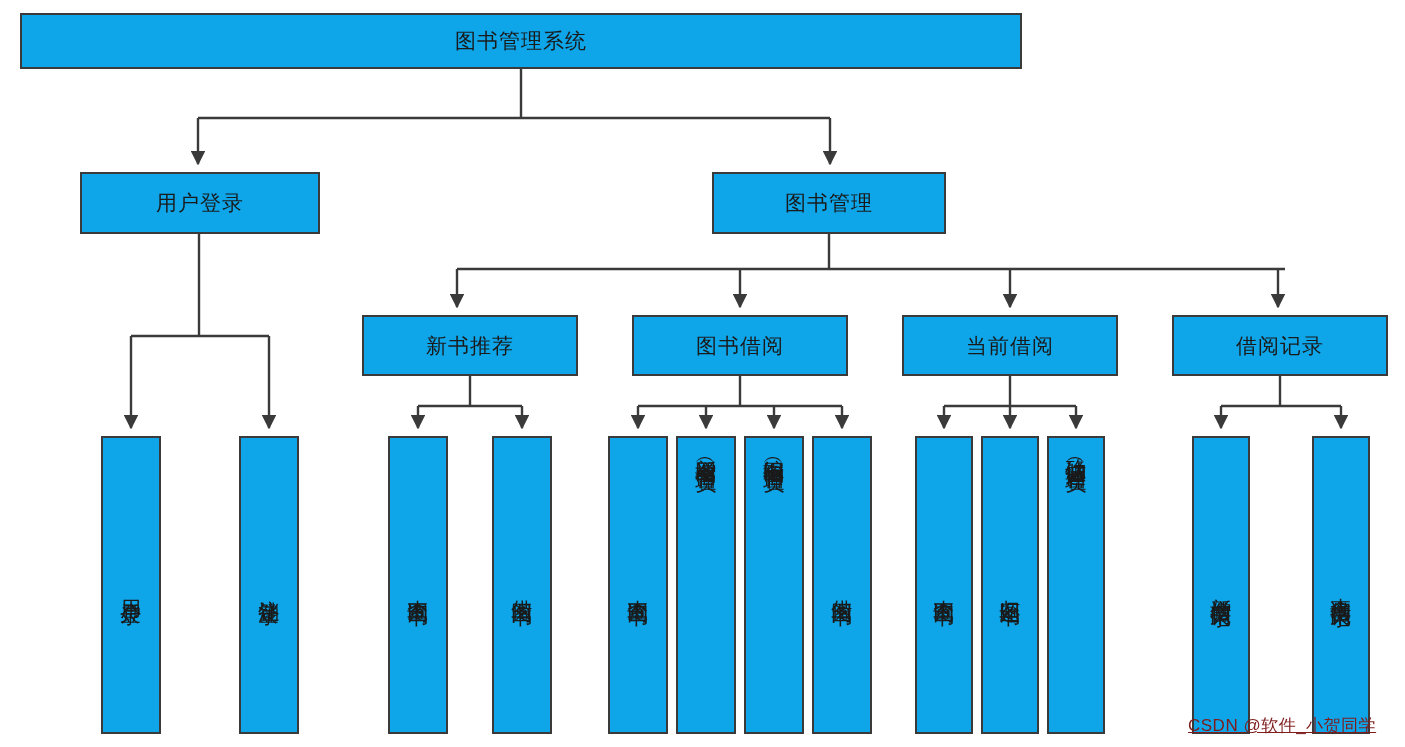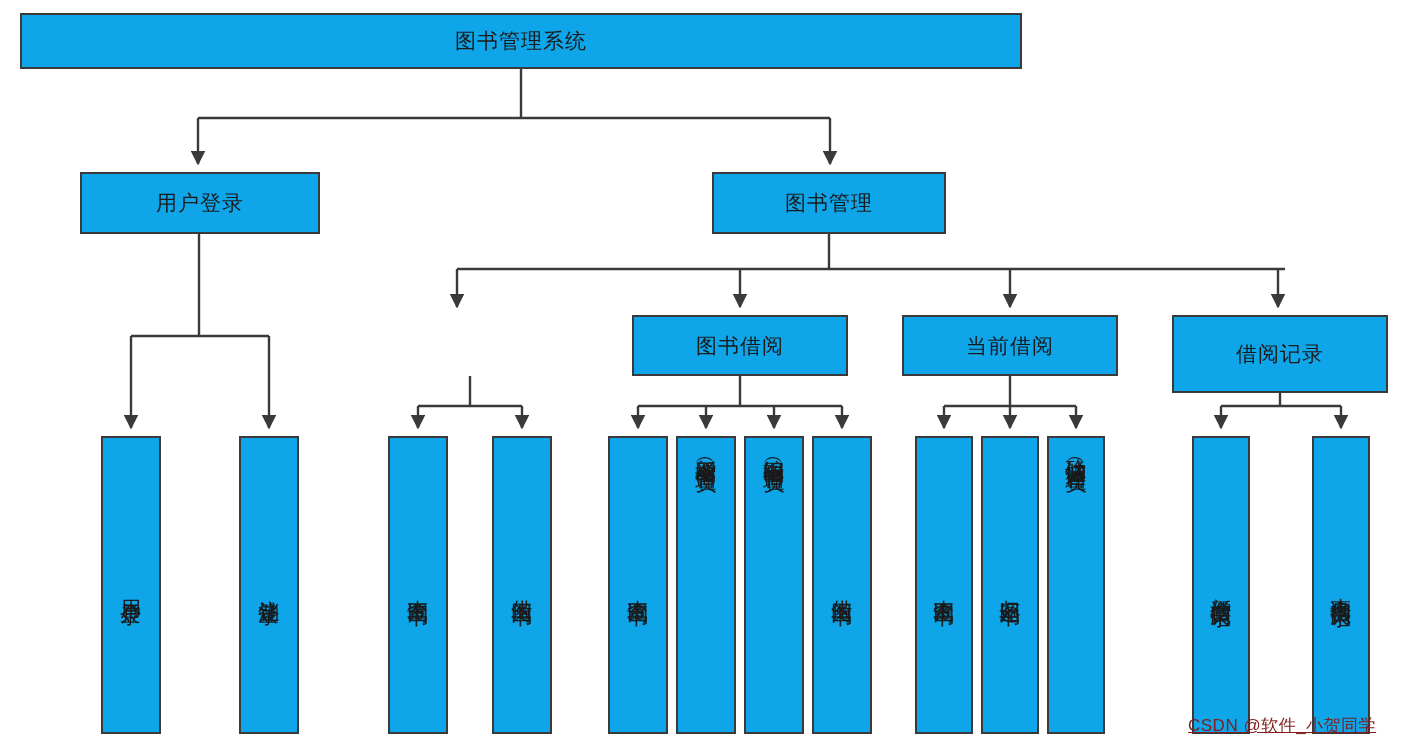--- a/index.html
+++ b/index.html
@@ -124,27 +124,30 @@
     <span>图书管理系统</span>
   </div>
 
   <div class="node h" style="left:80px; top:172px; width:240px; height:62px;">
     <span>用户登录</span>
   </div>
   <div class="node h" style="left:712px; top:172px; width:234px; height:62px;text-align:right;">
     <span>图书管理</span>
   </div>
 
+  <div class="node h" style="left:362px; top:315px; width:216px; height:61px;">
+    <span>新书推荐</span>
+  </div>
   <div class="node h" style="left:632px; top:315px; width:216px; height:61px;">
     <span>图书借阅</span>
   </div>
   <div class="node h" style="left:902px; top:315px; width:216px; height:61px;">
     <span>当前借阅</span>
   </div>
-  <div class="node h" style="left:1172px; top:315px; width:216px; height:78px;">
+  <div class="node h" style="left:1172px; top:315px; width:216px; height:61px;">
     <span>借阅记录</span>
   </div>
 
   <div class="node v" style="left:101px; top:436px; width:60px; height:298px;">
     <span class="vtext">用户登录</span>
   </div>
   <div class="node v" style="left:239px; top:436px; width:60px; height:298px;">
     <span class="vtext">注销登录</span>
   </div>
 

